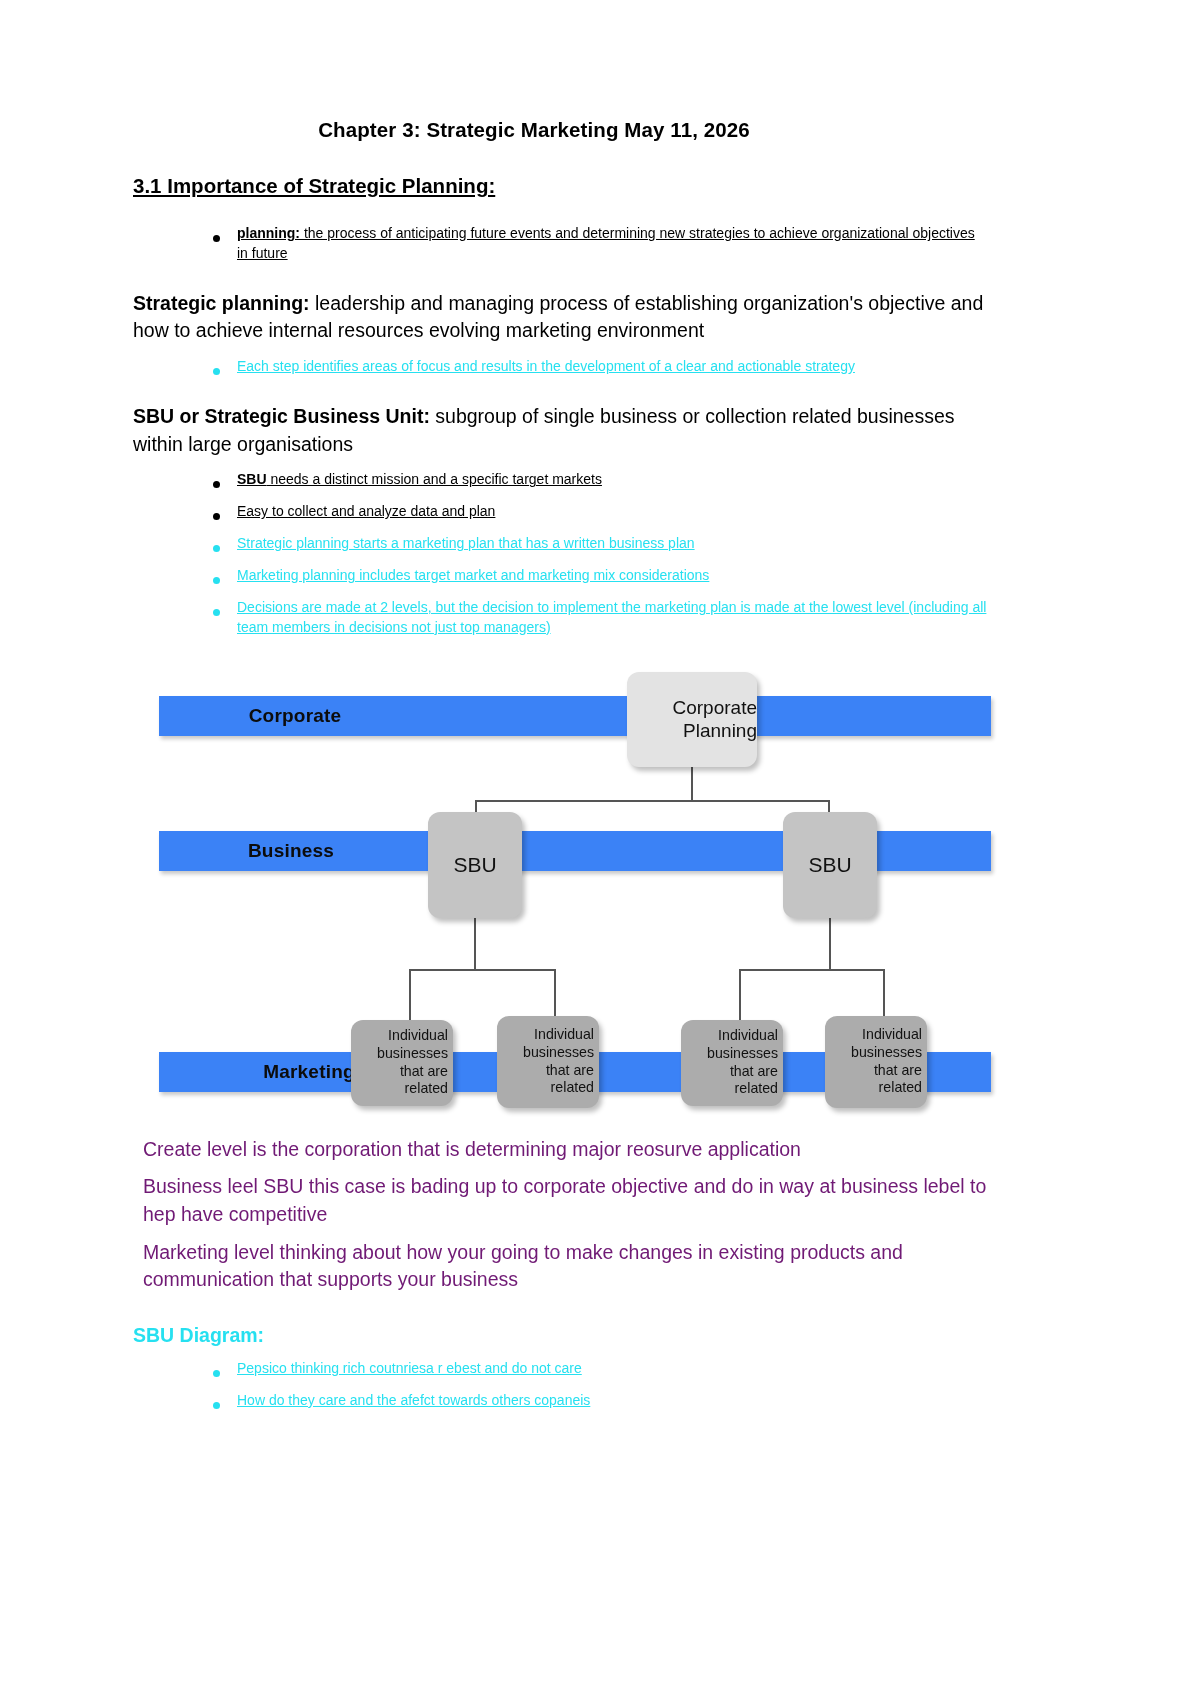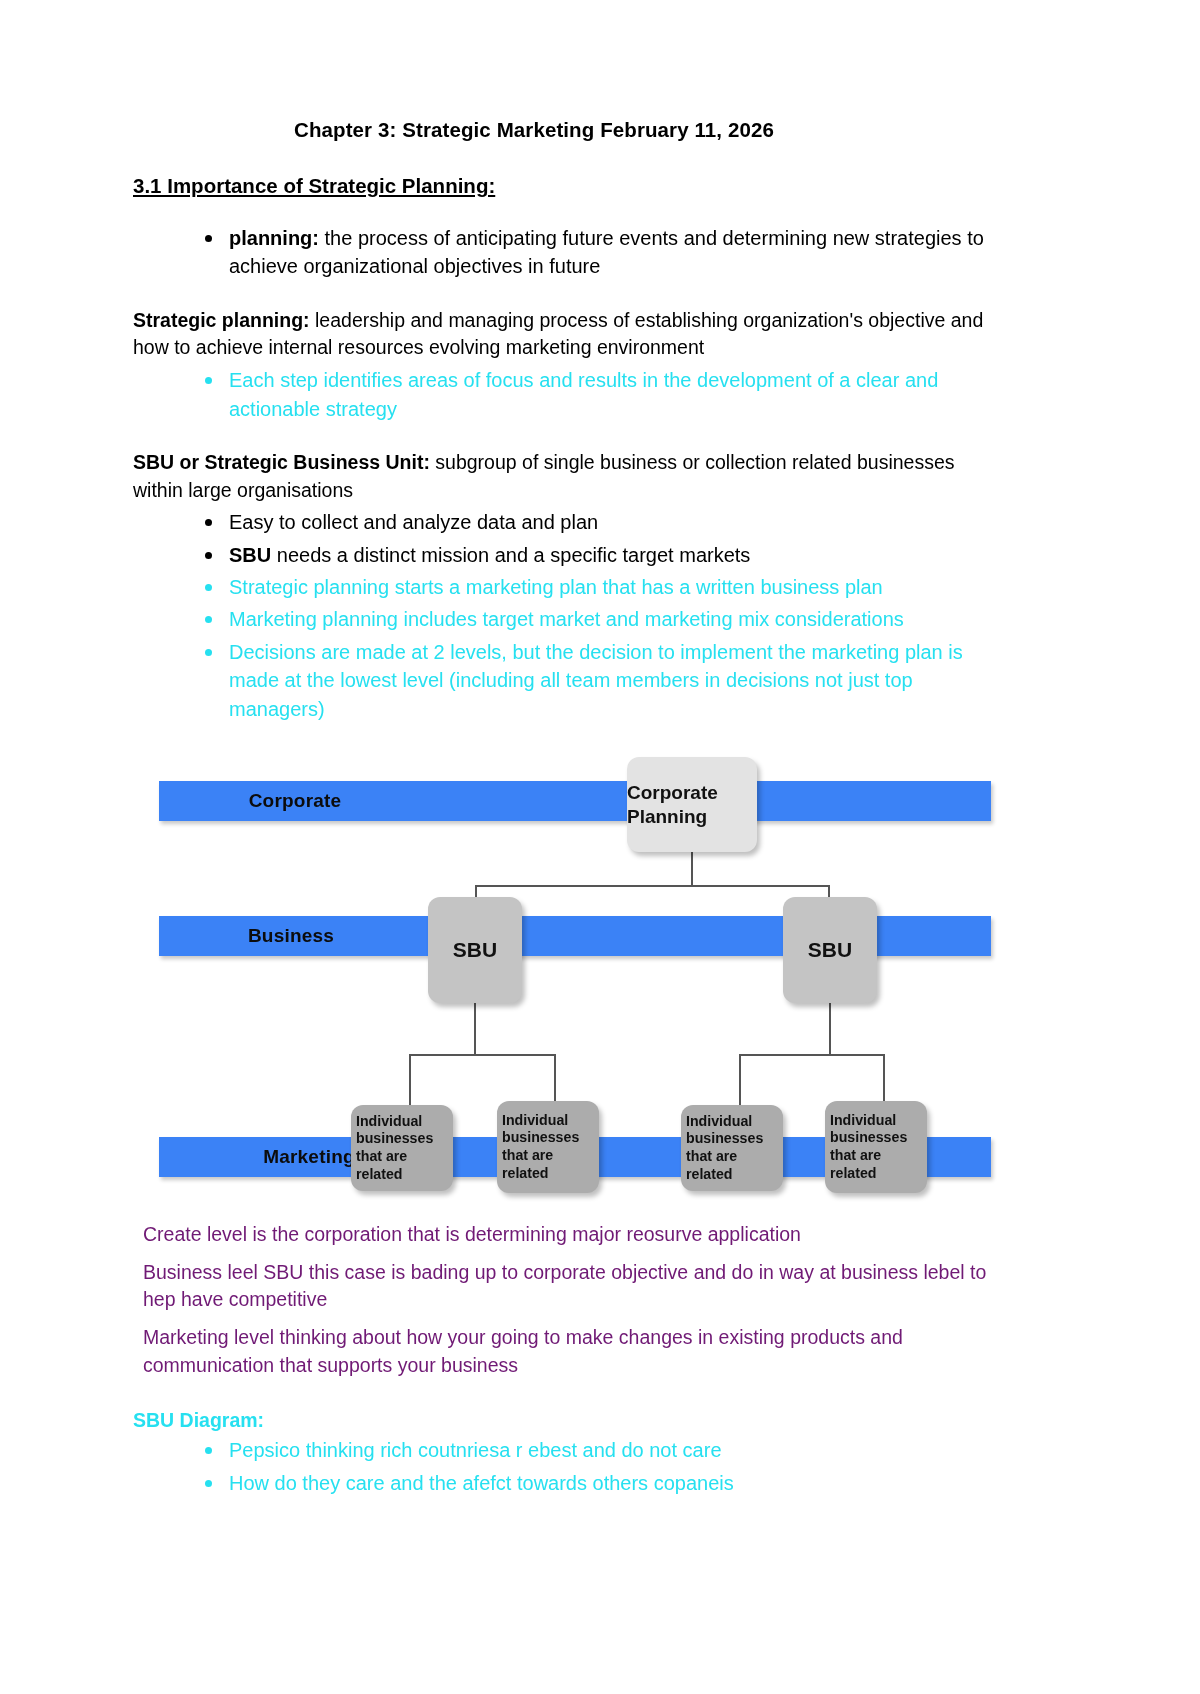--- a/index.html
+++ b/index.html
@@ -46,24 +46,25 @@
   .b { font-weight: bold; }
 
   ul.bullets {
     list-style: none;
     margin: 0;
     padding: 0;
   }
   ul.bullets.indent-1 { padding-left: 64px; }
   ul.bullets li {
     position: relative;
-    font-size: 20px;
+    font-size: 14px;
     line-height: 1.42;
     padding-left: 28px;
-    margin: 4px;
+    margin: 12px;
+    text-decoration: underline;
   }
   ul.bullets li::before {
     content: "";
     position: absolute;
     left: 4px;
     top: 11px;
     width: 7px;
     height: 7px;
     border-radius: 50%;
     background: currentColor;
@@ -103,22 +104,22 @@
   .lane-business  .lane-label { padding-right: 568px; }
   .lane-marketing .lane-label { padding-right: 532px; }
 
   .node {
     position: absolute;
     border-radius: 12px;
     box-shadow: 3px 4px 5px rgba(0,0,0,0.25);
     display: flex;
     align-items: center;
     justify-content: center;
-    text-align: left;
-    font-weight: bold;
+    text-align: right;
+    font-weight: normal;
     color: #111;
     box-sizing: border-box;
   }
   .node-corporate {
     left: 468px;
     top: 0px;
     width: 130px;
     height: 95px;
     background: #e3e3e3;
     font-size: 19px;
@@ -165,21 +166,21 @@
     font-weight: bold;
     color: #26e0f0;
     margin: 30px 0 0 0;
   }
 </style>
 </head>
 <body>
 
 <div class="page">
 
-  <h1 class="doc-title">Chapter 3: Strategic Marketing February 11, 2026</h1>
+  <h1 class="doc-title">Chapter 3: Strategic Marketing May 11, 2026</h1>
 
   <h2 class="section-head">3.1 Importance of Strategic Planning:</h2>
 
   <ul class="bullets indent-1">
     <li>
       <span class="b">planning:</span><span> the process of anticipating future events and determining new strategies to achieve organizational objectives in future</span>
     </li>
   </ul>
 
   <p class="para gap-top">
@@ -188,24 +189,24 @@
 
   <ul class="bullets indent-1">
     <li class="cyan">Each step identifies areas of focus and results in the development of a clear and actionable strategy</li>
   </ul>
 
   <p class="para gap-top">
     <span class="b">SBU or Strategic Business Unit:</span><span> subgroup of single business or collection related businesses within large organisations</span>
   </p>
 
   <ul class="bullets indent-1">
-    <li>Easy to collect and analyze data and plan</li>
     <li>
       <span class="b">SBU</span><span> needs a distinct mission and a specific target markets</span>
     </li>
+    <li>Easy to collect and analyze data and plan</li>
     <li class="cyan">Strategic planning starts a marketing plan that has a written business plan</li>
     <li class="cyan">Marketing planning includes target market and marketing mix considerations</li>
     <li class="cyan">Decisions are made at 2 levels, but the decision to implement the marketing plan is made at the lowest level (including all team members in decisions not just top managers)</li>
   </ul>
 
   <div class="diagram">
 
     <div class="lane lane-corporate">
       <span class="lane-label">Corporate</span>
     </div>

